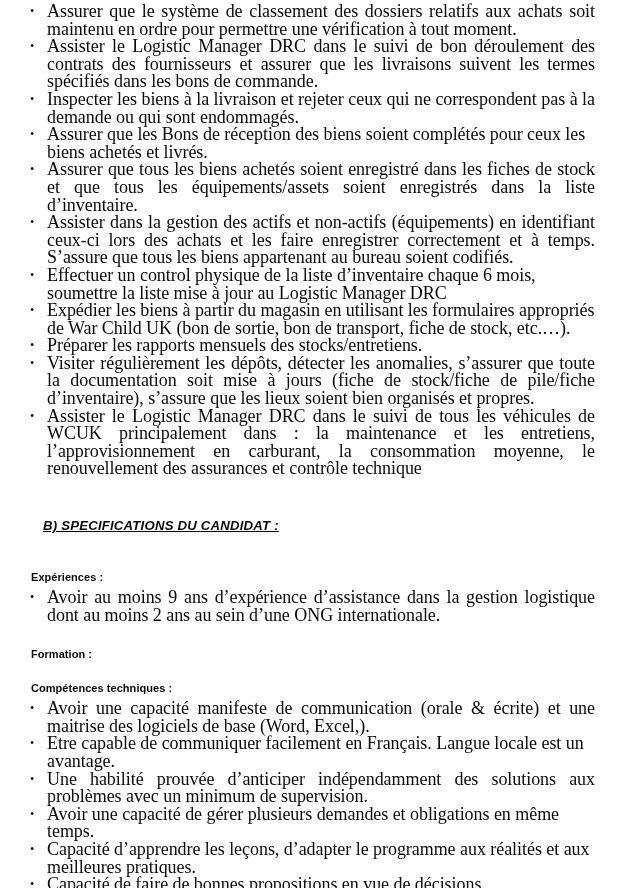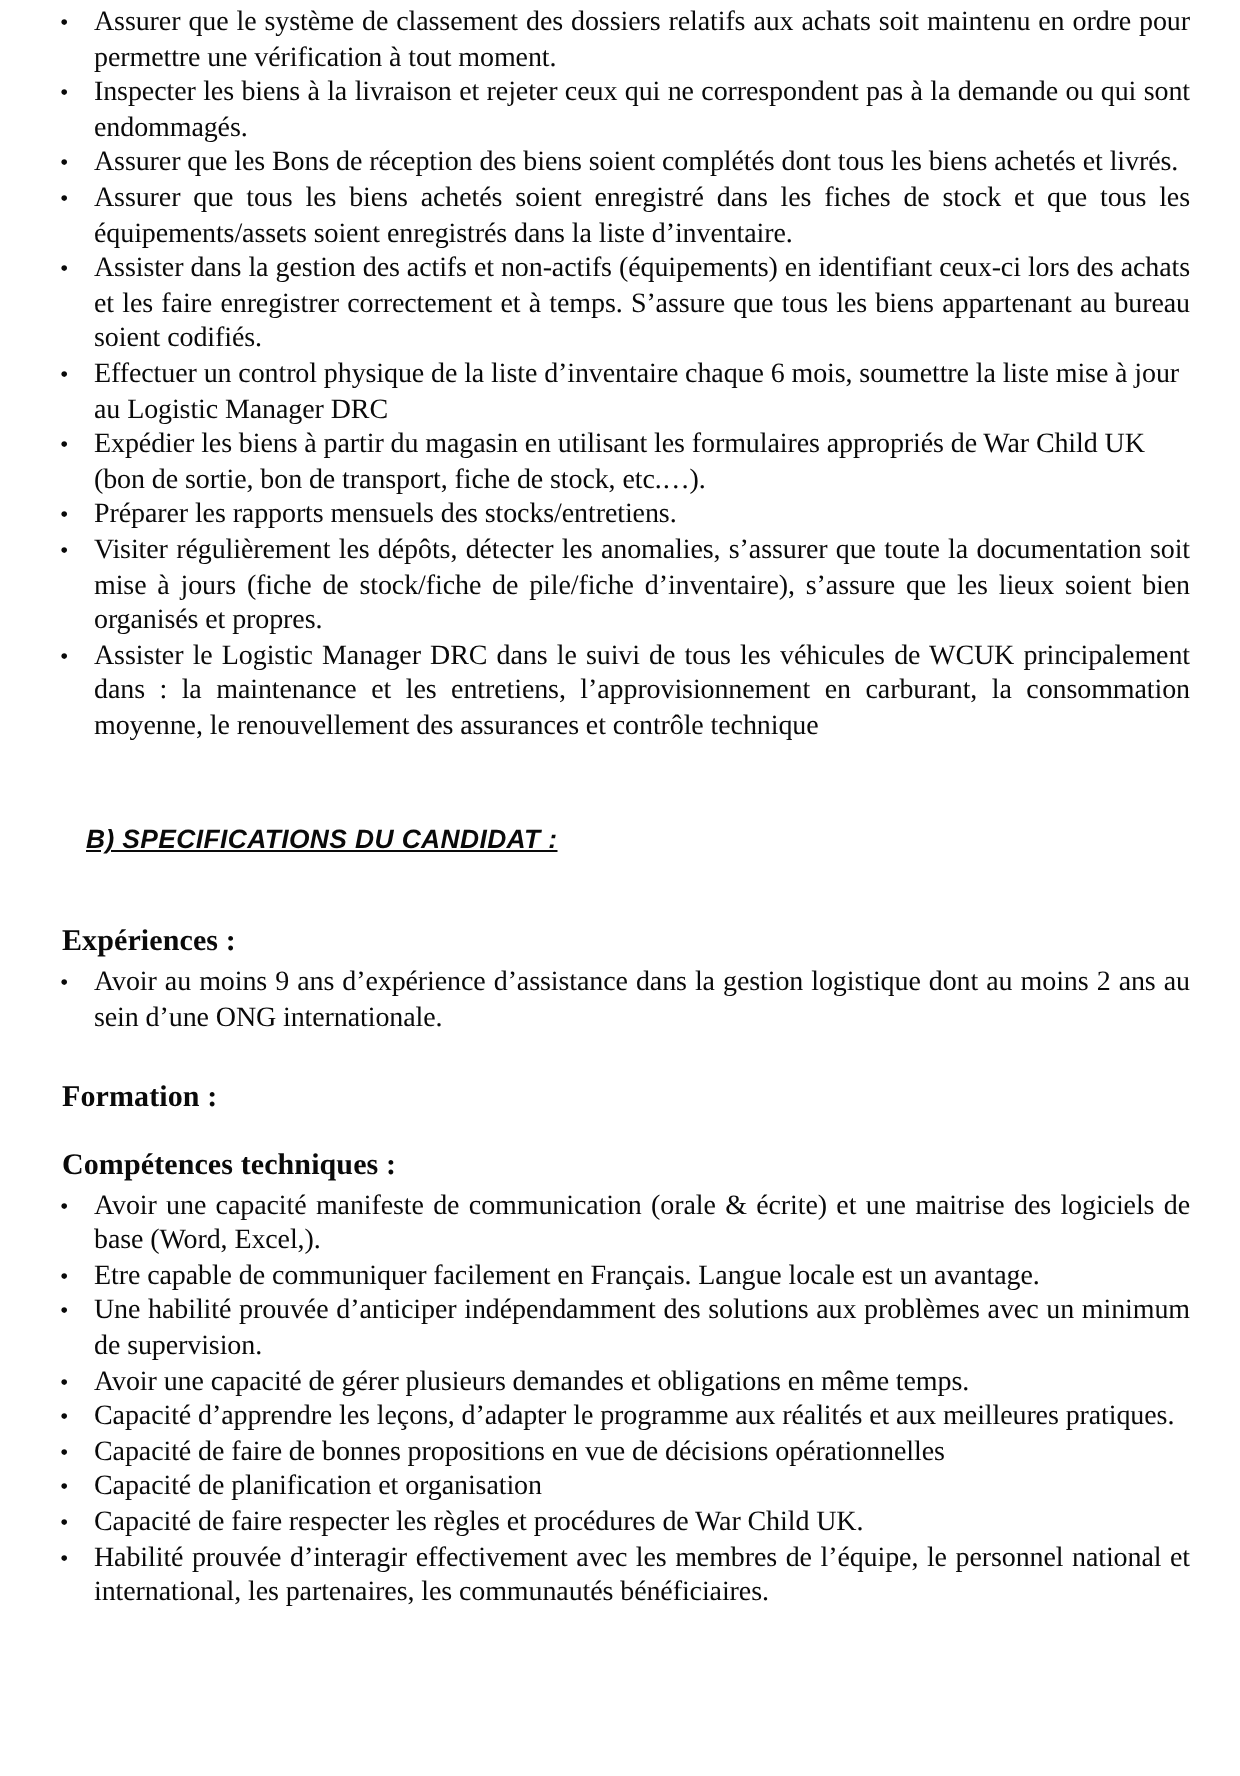--- a/index.html
+++ b/index.html
@@ -23,21 +23,21 @@
   }
   ul.bullets {
     list-style: none;
     margin: 0;
     padding: 0;
   }
   ul.bullets > li {
     position: relative;
     padding-left: 22px;
     margin: 0;
-    font-size: 14px;
+    font-size: 18px;
     line-height: 17.6px;
     text-align: justify;
     text-justify: inter-word;
     hyphens: none;
     letter-spacing: -0.05px;
   }
   ul.bullets > li::before {
     content: "\2022";
     position: absolute;
     left: 5px;
@@ -54,42 +54,43 @@
     font-weight: bold;
     font-style: italic;
     font-size: 13.2px;
     line-height: 18px;
     text-decoration: underline;
     letter-spacing: 0.2px;
     margin: 12px;
     padding-left: 6px;
   }
   .sub-heading {
-    font-family: Liberation Serif, serif;
+    font-family: Liberation Sans, sans-serif;
     font-weight: bold;
-    font-size: 15px;
+    font-size: 11px;
     line-height: 17px;
     margin: 0;
     padding-left: 6px;
     letter-spacing: 0.05px;
   }
   .gap-xl { height: 27px; }
   .gap-lg { height: 22px; }
   .gap-md { height: 14px; }
   .gap-xs { height: 3px; }
 </style>
 </head>
 <body>
 
 <div class="page">
 
   <ul class="bullets">
     <li>Assurer que le système de classement des dossiers relatifs aux achats soit maintenu en ordre pour permettre une vérification à tout moment.</li>
+    <li>Assister le Logistic Manager DRC dans le suivi de bon déroulement des contrats des fournisseurs et assurer que les livraisons suivent les termes spécifiés dans les bons de commande.</li>
     <li>Inspecter les biens à la livraison et rejeter ceux qui ne correspondent pas à la demande ou qui sont endommagés.</li>
-    <li class="nojust">Assurer que les Bons de réception des biens soient complétés dont tous les biens achetés et livrés.</li>
+    <li class="nojust">Assurer que les Bons de réception des biens soient complétés pour ceux les biens achetés et livrés.</li>
     <li>Assurer que tous les biens achetés soient enregistré dans les fiches de stock et que tous les équipements/assets soient enregistrés dans la liste d’inventaire.</li>
     <li>Assister dans la gestion des actifs et non-actifs (équipements) en identifiant ceux-ci lors des achats et les faire enregistrer correctement et à temps. S’assure que tous les biens appartenant au bureau soient codifiés.</li>
     <li class="nojust">Effectuer un control physique de la liste d’inventaire chaque 6 mois, soumettre la liste mise à jour au Logistic Manager DRC</li>
     <li class="nojust">Expédier les biens à partir du magasin en utilisant les formulaires appropriés de War Child UK (bon de sortie, bon de transport, fiche de stock, etc.…).</li>
     <li class="nojust">Préparer les rapports mensuels des stocks/entretiens.</li>
     <li>Visiter régulièrement les dépôts, détecter les anomalies, s’assurer que toute la documentation soit mise à jours (fiche de stock/fiche de pile/fiche d’inventaire), s’assure que les lieux soient bien organisés et propres.</li>
     <li>Assister le Logistic Manager DRC dans le suivi de tous les véhicules de WCUK principalement dans : la maintenance et les entretiens, l’approvisionnement en carburant, la consommation moyenne, le renouvellement des assurances et contrôle technique</li>
   </ul>
 
   <div class="gap-xl"></div>

